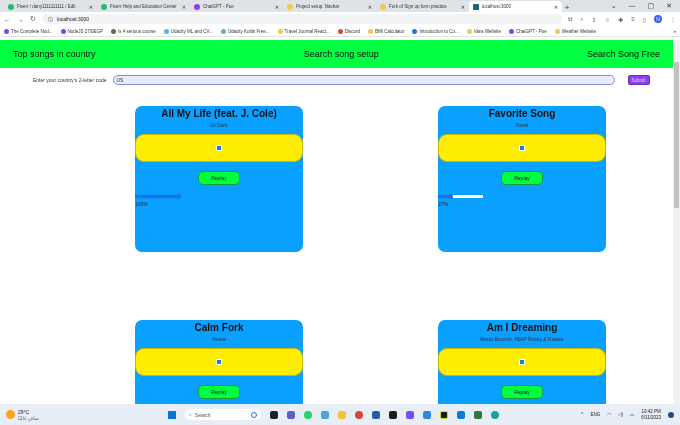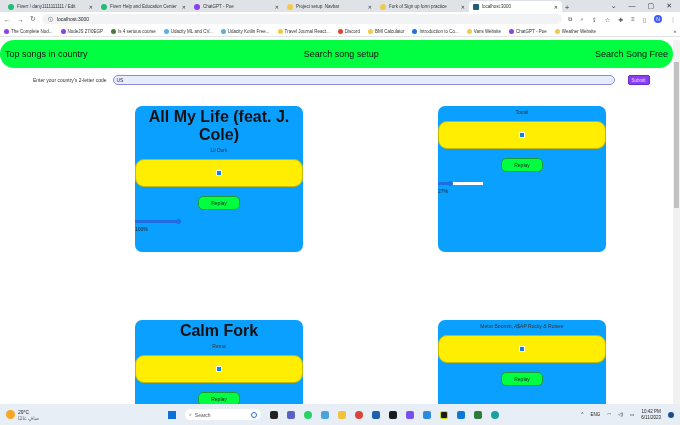--- a/index.html
+++ b/index.html
@@ -16,27 +16,27 @@
 .urlbox{flex:0 0 520px;height:10px;border-radius:5px;background:#f1f3f4;display:flex;align-items:center;padding-left:6px;gap:4px;font-size:5px;color:#222;}
 .addr-icons{display:flex;gap:8px;font-size:6px;margin-left:auto;align-items:center;}
 .profile{width:8px;height:8px;border-radius:50%;background:#3d5afe;color:#fff;font-size:5px;text-align:center;line-height:8px;}
 .bookmarks{height:11px;background:#fff;display:flex;align-items:center;padding:0 4px;gap:8px;font-size:4.5px;color:#333;border-bottom:1px solid #e4e4e4;}
 .bm{display:flex;align-items:center;gap:2px;white-space:nowrap;}
 .bm .bicon{width:5px;height:5px;border-radius:50%;}
 .bm-more{margin-left:auto;}
 .page{position:absolute;top:40px;left:0;width:673px;height:364px;overflow:hidden;}
 .scrollbar{position:absolute;top:40px;left:673px;width:7px;height:364px;background:#f1f1f1;}
 .scrollthumb{position:absolute;top:22px;left:1px;width:5px;height:146px;background:#c1c1c1;}
-.navbar{height:28px;background:#00ff40;display:flex;align-items:center;justify-content:space-between;padding:0 5px;font-size:9px;color:#111;border-radius:14px;}
+.navbar{height:28px;background:#00ff40;display:flex;align-items:center;justify-content:space-between;padding:0 13px;font-size:9px;color:#111;}
 .country-row{height:24px;display:flex;align-items:center;padding:0 0 0 33px;font-size:5px;color:#333;}
 .country-row .lbl{margin-right:6px;}
 .country-input{width:502px;height:10px;border:1px solid #8a8ad8;border-radius:5px;background:#e8ecff;font-size:5px;padding-left:3px;display:flex;align-items:center;}
 .submit-btn{margin-left:13px;width:22px;height:10px;background:#8a3ff0;border:1px solid #6a2acc;border-radius:2px;color:#e8d8ff;font-size:4.5px;display:flex;align-items:center;justify-content:center;}
 .card{position:absolute;width:168px;height:146px;background:#0aa0ff;border-radius:7px;}
-.card .title{font-size:16px;font-weight:bold;text-align:center;color:#111;margin-top:2px;}
+.card .title{font-size:10px;font-weight:bold;text-align:center;color:#111;margin-top:2px;}
 .card .artist{font-size:5px;text-align:center;color:#333;margin-top:3px;}
 .card .player{width:168px;height:28px;background:#ffee00;border-radius:9px;margin-top:6px;display:flex;align-items:center;justify-content:center;border:1px solid #c9b800;}
 .card .playicon{width:6px;height:6px;background:#0a85e0;border:1px solid #fff;}
 .card .replay{width:42px;height:14px;margin:9px auto 0;background:#00ff40;border:1px solid #1b9c35;border-radius:5px;font-size:5px;display:flex;align-items:center;justify-content:center;color:#222;}
 .card .vol{margin-top:10px;width:45px;height:3px;background:#fff;position:relative;}
 .card .volfill{position:absolute;left:0;top:0;height:3px;background:#1f6fe0;}
 .card .volknob{position:absolute;top:-1.5px;width:5px;height:5px;border-radius:50%;background:#1f6fe0;}
 .card .volpct{font-size:5px;color:#222;margin-top:3px;}
 .taskbar{position:absolute;top:404px;left:0;width:680px;height:21px;background:#e8eef5;display:flex;align-items:center;font-size:5px;color:#222;}
 .weather{display:flex;align-items:center;gap:3px;padding-left:6px;width:160px;}
@@ -189,20 +189,21 @@
       </div>
     <div class="replay">Replay</div>
     <div class="vol" style="background:#1f6fe0">
         <div class="volfill" style="width:100%"></div>
         <div class="volknob" style="left:41px"></div>
       </div>
     <div class="volpct">100%</div>
   </div>
 
   <div class="card" style="left:438px;top:66px;">
+    <div class="title">Favorite Song</div>
     <div class="artist">Toosii</div>
     <div class="player">
         <div class="playicon"></div>
       </div>
     <div class="replay">Replay</div>
     <div class="vol">
         <div class="volfill" style="width:27%"></div>
         <div class="volknob" style="left:10px"></div>
       </div>
     <div class="volpct">27%</div>
@@ -211,20 +212,21 @@
   <div class="card" style="left:135px;top:280px;">
     <div class="title">Calm Fork</div>
     <div class="artist">Rema</div>
     <div class="player">
         <div class="playicon"></div>
       </div>
     <div class="replay">Replay</div>
   </div>
 
   <div class="card" style="left:438px;top:280px;">
+    <div class="title">Am I Dreaming</div>
     <div class="artist">Metro Boomin, A$AP Rocky &amp; Roisee</div>
     <div class="player">
         <div class="playicon"></div>
       </div>
     <div class="replay">Replay</div>
   </div>
 </div>
 
 <div class="scrollbar">
     <div class="scrollthumb"></div>

